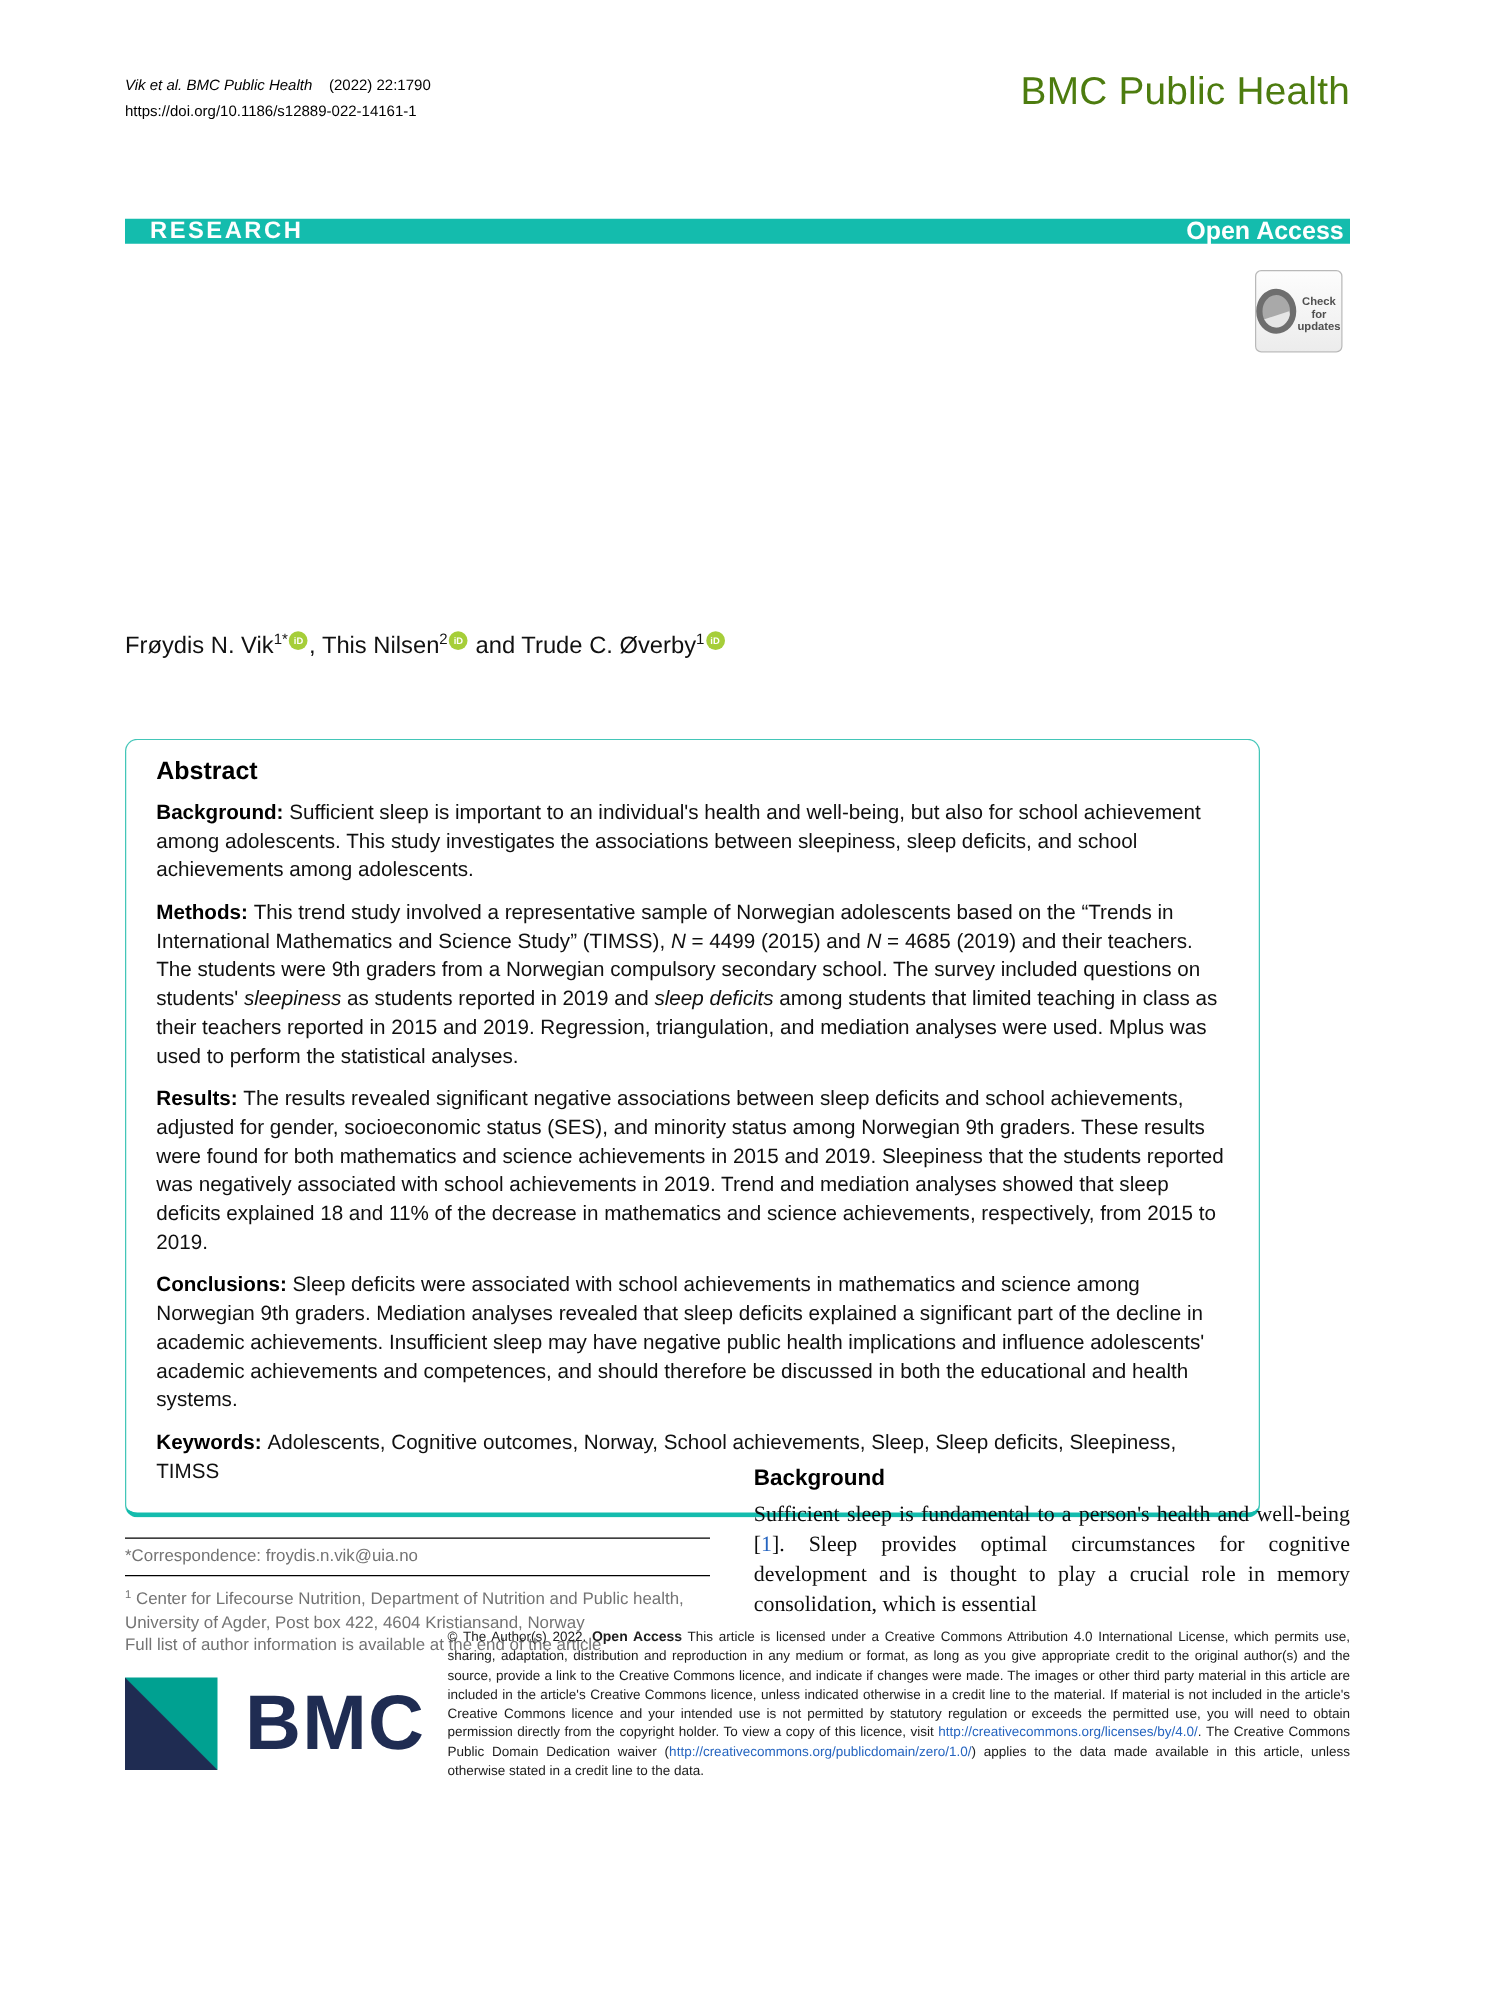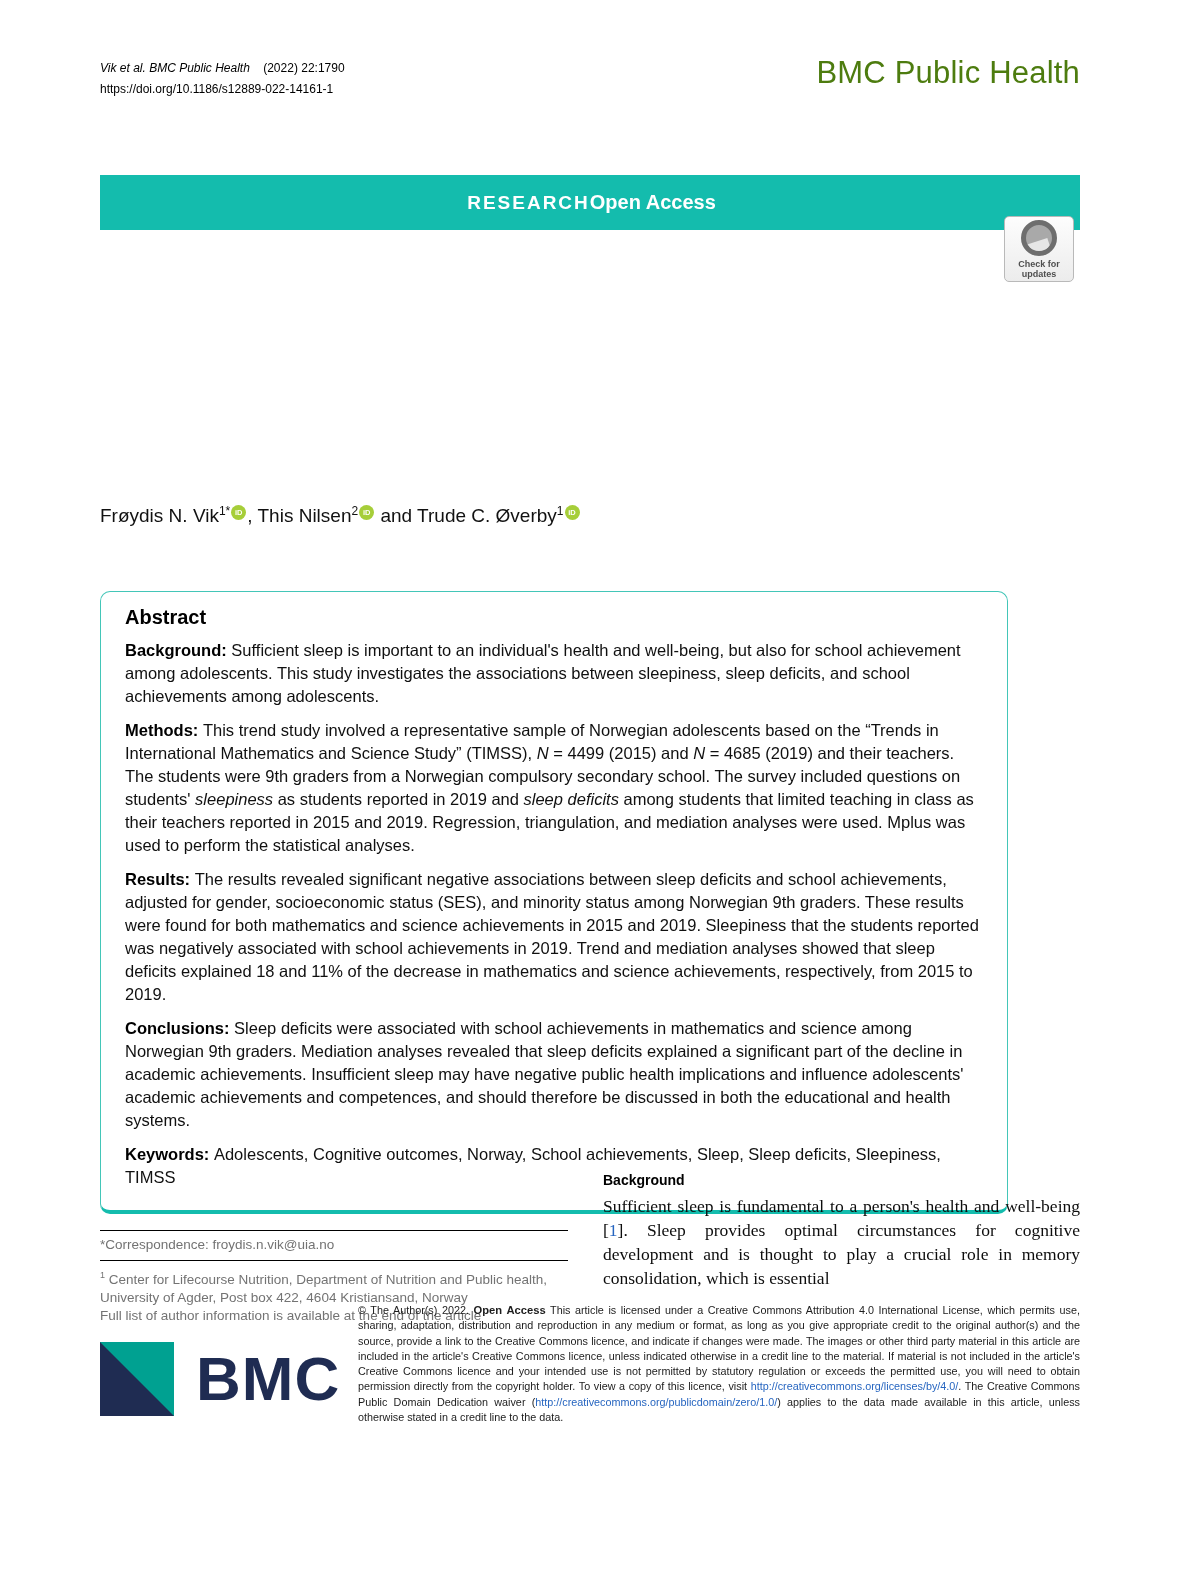--- a/index.html
+++ b/index.html
@@ -5,28 +5,28 @@
   html,body{margin:0;padding:0;background:#e8e8e8;}
   .page{position:relative;width:1200px;height:1593px;background:#ffffff;margin:0 auto;
         font-family:"Liberation Sans",sans-serif;color:#111;overflow:hidden;}
 
   
   .cite{position:absolute;left:100px;top:58px;font-size:12px;line-height:21px;color:#000;}
   .cite .it{font-style:italic;}
   .journal{position:absolute;right:120px;top:55px;font-size:31px;color:#4d7c0f;letter-spacing:.2px;}
 
   
-  .banner{position:absolute;left:100px;top:175px;width:980px;height:55px;background:#14bcad;
-          display:flex;align-items:center;justify-content:center;padding:0 17px 0 20px;box-sizing:border-box;}
+  .banner{position:absolute;left:100px;top:175px;width:980px;height:20px;background:#14bcad;
+          display:flex;align-items:center;justify-content:space-between;padding:0 5px 0 20px;box-sizing:border-box;}
   .banner .research{color:#fff;font-weight:bold;font-size:19px;letter-spacing:2px;}
   .banner .oa{color:#fff;font-weight:bold;font-size:20px;}
 
   
   .badge{position:absolute;left:1004px;top:216px;width:68px;height:64px;border:1px solid #b9b9b9;border-radius:5px;
-         background:linear-gradient(#fdfdfd,#ececec);display:flex;flex-direction:column;align-items:center;justify-content:center;cursor:pointer;}
+         background:linear-gradient(#fdfdfd,#ececec);display:flex;align-items:center;justify-content:center;cursor:pointer;}
   .badge .ring{width:26px;height:26px;border-radius:50%;border:5px solid #6e6e6e;background:#a9a9a9;position:relative;overflow:hidden;}
   .badge .ring::after{content:"";position:absolute;left:2px;bottom:-4px;width:22px;height:14px;background:#e6e6e6;transform:rotate(-18deg);}
   .badge .txt{font-size:9px;font-weight:bold;color:#4f4f4f;text-align:center;line-height:10px;margin-top:3px;}
 
   
   .title{position:absolute;left:100px;top:230px;width:930px;font-size:38px;line-height:51px;font-weight:400;color:#000;}
   .authors{position:absolute;left:100px;top:504px;font-size:19px;color:#111;}
   .authors sup{font-size:12px;}
   .orcid{display:inline-block;width:15px;height:15px;border-radius:50%;background:#a6ce39;color:#fff;
          font-size:7.5px;font-weight:bold;text-align:center;line-height:15px;vertical-align:super;margin:0 1px;cursor:pointer;}
@@ -44,21 +44,21 @@
 
   
   .footnote{position:absolute;left:100px;top:1230px;width:468px;font-size:13.5px;line-height:18px;color:#737373;}
   .footnote .rule{border-top:1.3px solid #000;margin:0;}
   .footnote .corr{padding:5px 0 6px 0;}
   .footnote .aff{padding-top:5px;}
   .footnote sup{font-size:9px;}
 
   
   .bgsec{position:absolute;left:603px;top:1172px;width:477px;}
-  .bgsec h2{margin:0 0 6px 0;font-size:14px;color:#000;font-family:"Liberation Sans",sans-serif;}
+  .bgsec h2{margin:0 0 6px 0;font-size:18px;color:#000;font-family:"Liberation Sans",sans-serif;}
   .bgsec .body{font-family:"Liberation Serif",serif;font-size:17.5px;line-height:24px;text-align:justify;color:#0d0d0d;}
 
   
   .bmclogo{position:absolute;left:100px;top:1342px;display:flex;align-items:flex-start;cursor:default;}
   .bmclogo .sq{width:74px;height:74px;background:linear-gradient(45deg,#1f2c52 49.6%,#00a191 50.4%);}
   .bmclogo .word{font-size:62px;font-weight:bold;color:#1f2c52;letter-spacing:1px;margin-left:22px;line-height:74px;}
 
   
   .license{position:absolute;left:358px;top:1303px;width:722px;font-size:10.8px;line-height:15.3px;
            text-align:justify;color:#1c1c1c;}

